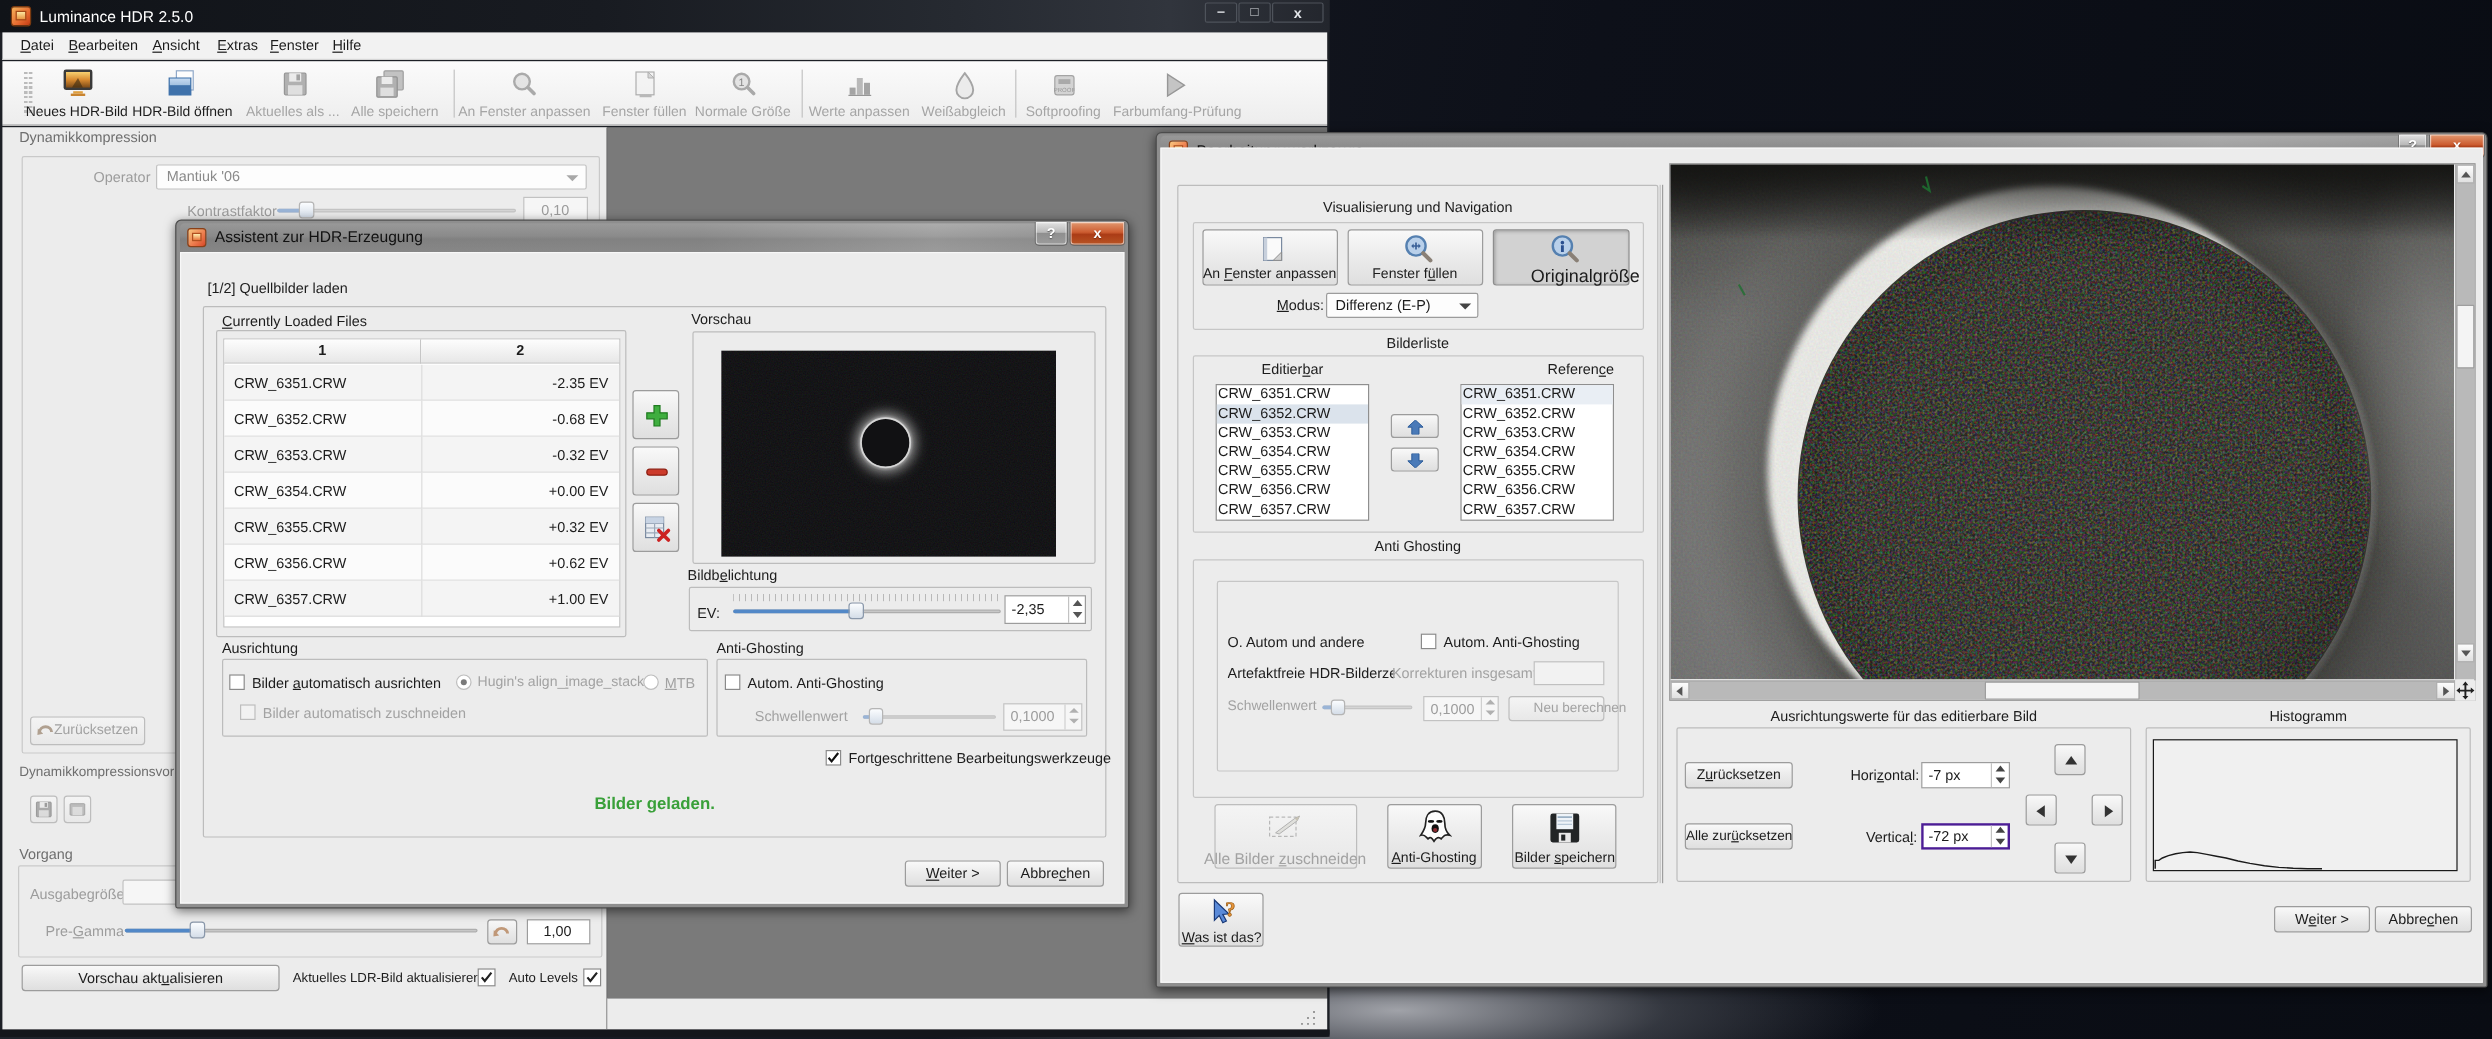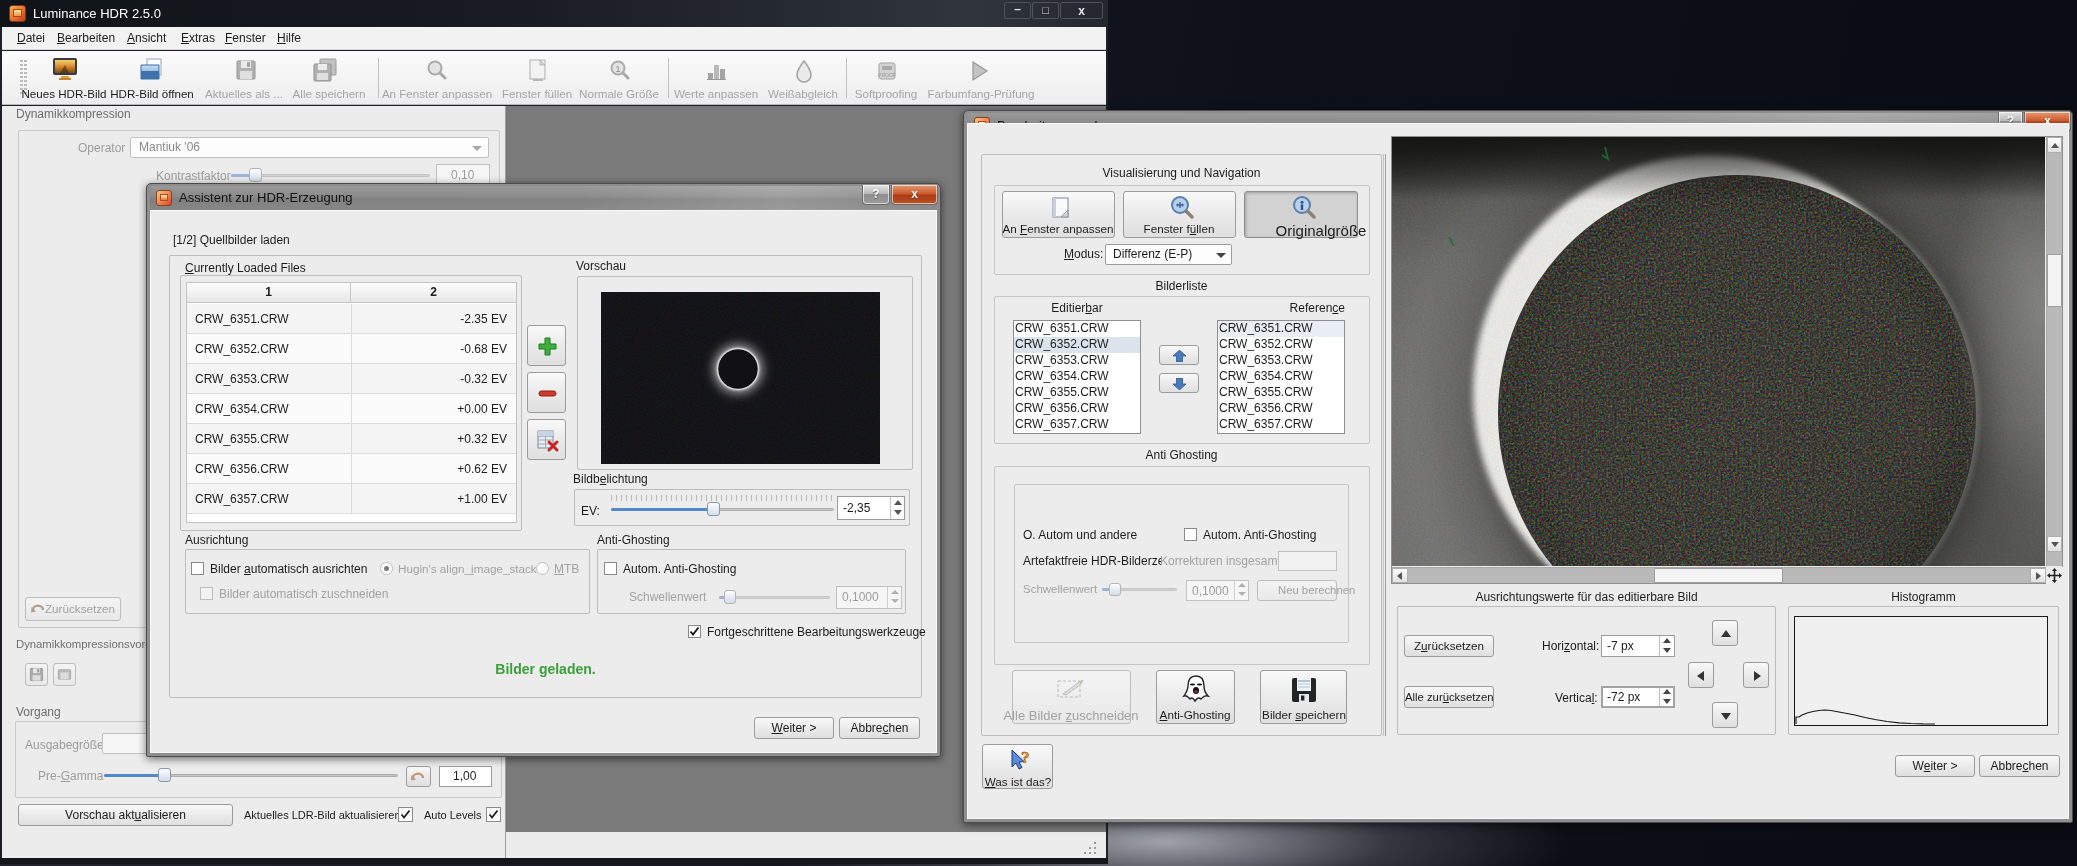--- a/index.html
+++ b/index.html
@@ -643,21 +643,21 @@
     <div class="btn" style="left:436px;top:562px;width:90px;height:22px;line-height:20px;white-space:nowrap;font-size:11.3px;">Alle zur<u>ü</u>cksetzen</div>
     <div class="abs" style="left:574px;top:515px;">Hori<u>z</u>ontal:</div>
     <div class="spin" style="left:633px;top:511px;width:74px;height:22px;">
       <div class="spintxt" style="top:3px;">-7 px</div>
       <div class="abs" style="left:57px;top:0;width:15px;height:20px;border-left:1px solid #c2c2c2;">
         <div class="abs" style="left:3px;top:2px;width:0;height:0;border-left:4px solid transparent;border-right:4px solid transparent;border-bottom:5px solid #444;"></div>
         <div class="abs" style="left:3px;top:12px;width:0;height:0;border-left:4px solid transparent;border-right:4px solid transparent;border-top:5px solid #444;"></div>
       </div>
     </div>
     <div class="abs" style="left:587px;top:567px;">Vertica<u>l</u>:</div>
-    <div class="spin" style="left:633px;top:562px;width:74px;height:22px;border:2px solid #a3a3a3;">
+    <div class="spin" style="left:633px;top:562px;width:74px;height:22px;border:2px solid #4c1d95;">
       <div class="spintxt" style="left:4px;top:2px;">-72 px</div>
       <div class="abs" style="left:56px;top:0;width:14px;height:18px;border-left:1px solid #c2c2c2;">
         <div class="abs" style="left:3px;top:1px;width:0;height:0;border-left:4px solid transparent;border-right:4px solid transparent;border-bottom:5px solid #444;"></div>
         <div class="abs" style="left:3px;top:11px;width:0;height:0;border-left:4px solid transparent;border-right:4px solid transparent;border-top:5px solid #444;"></div>
       </div>
     </div>
     <div class="btn" style="left:744px;top:496px;width:26px;height:26px;">
       <div class="abs" style="left:8px;top:9px;width:0;height:0;border-left:5px solid transparent;border-right:5px solid transparent;border-bottom:7px solid #333;"></div>
     </div>
     <div class="btn" style="left:720px;top:538px;width:26px;height:26px;">

